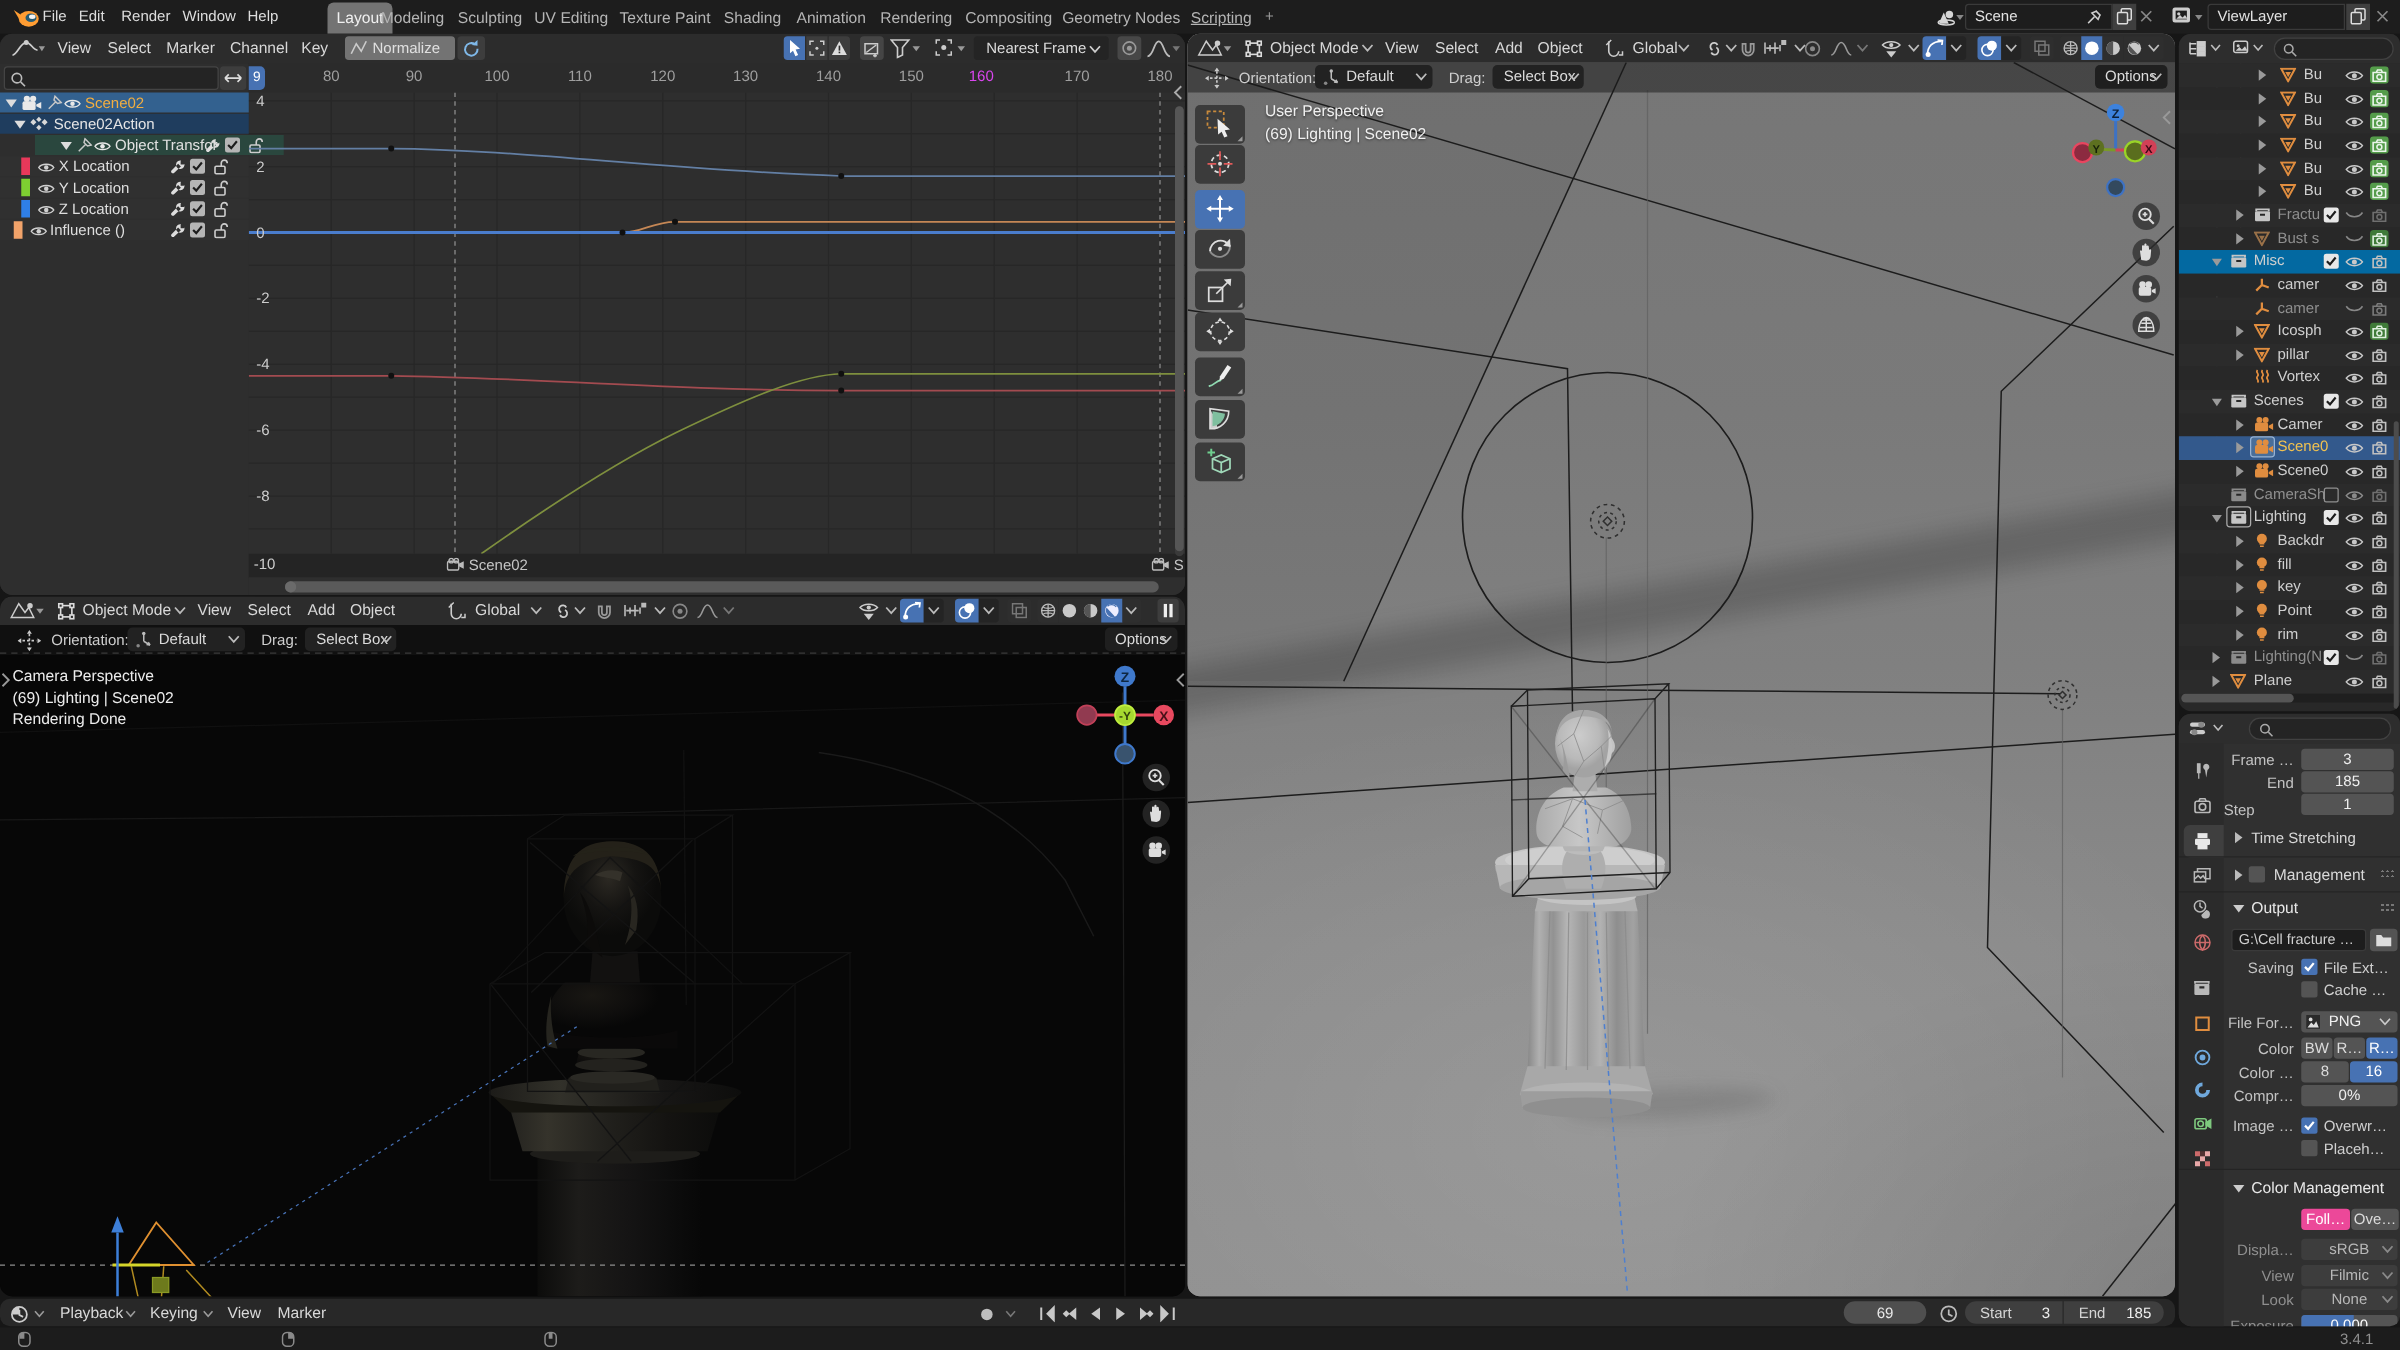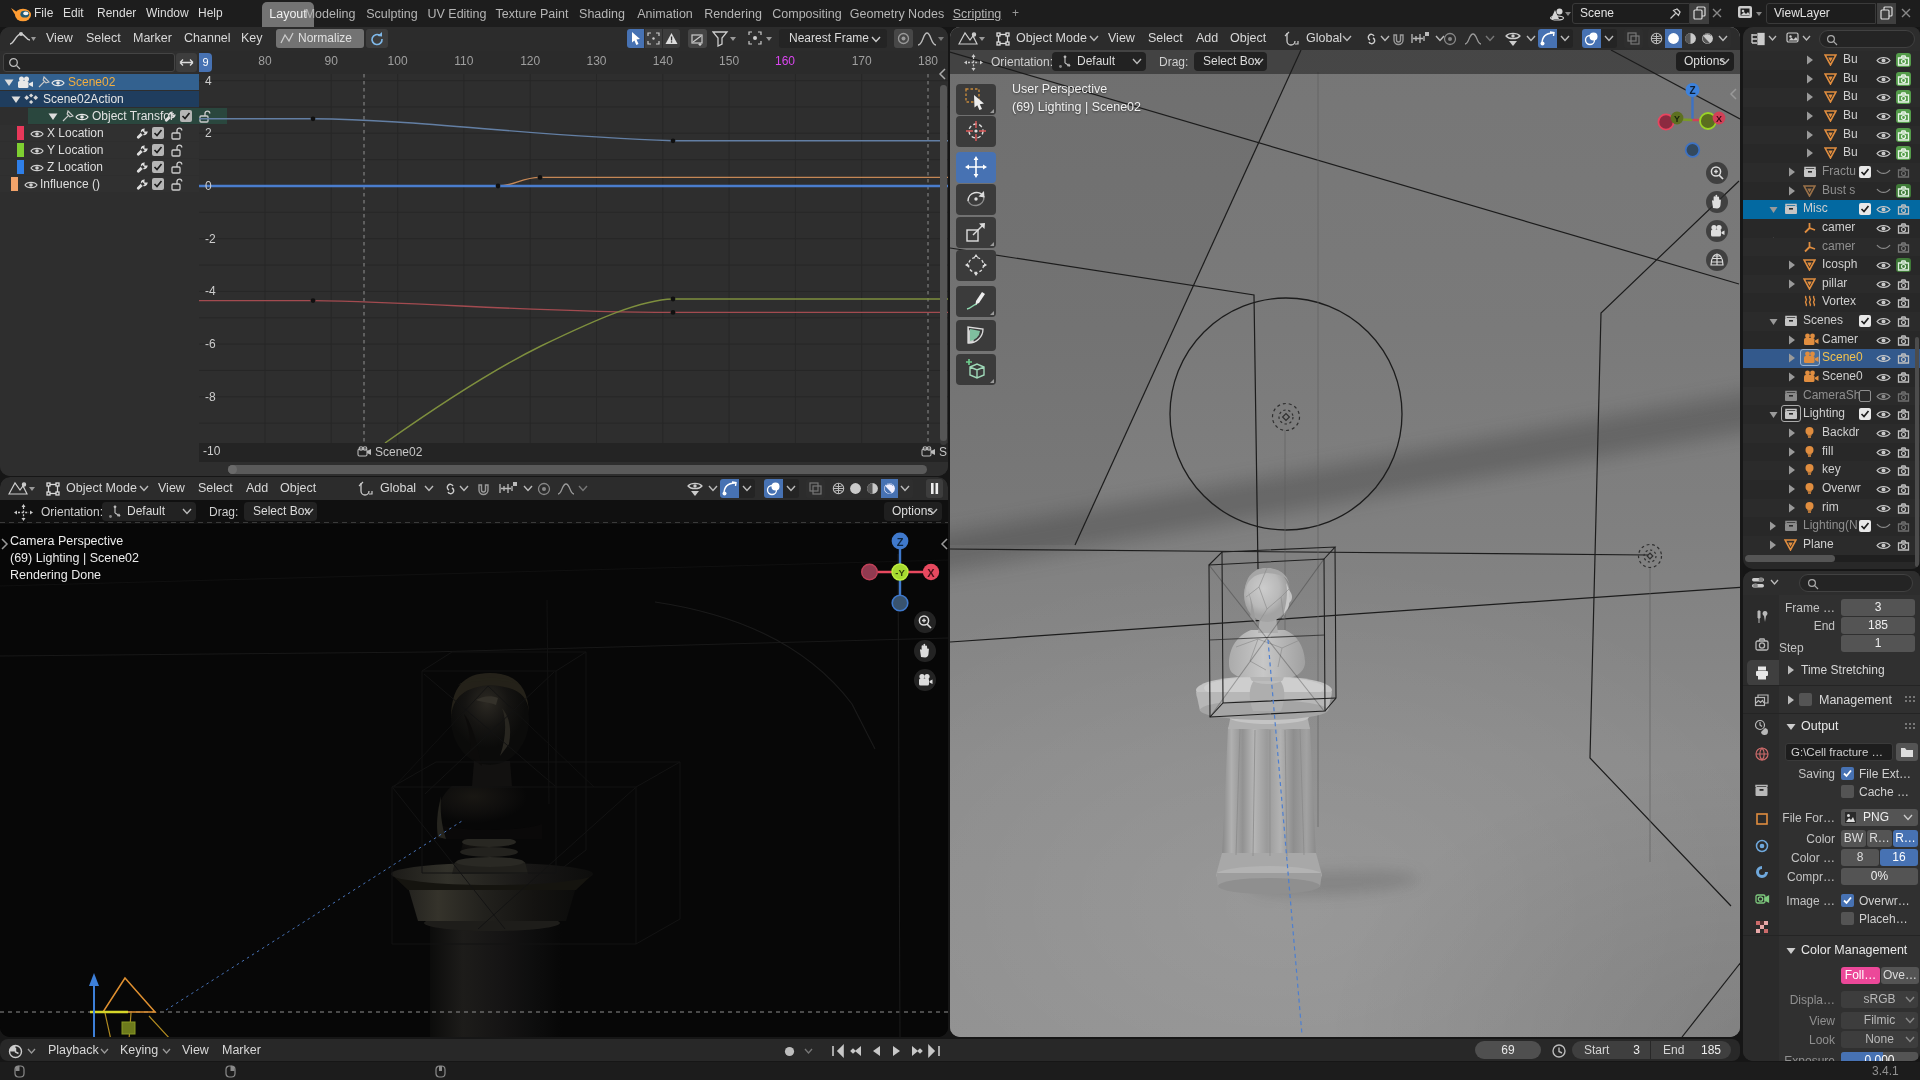--- a/index.html
+++ b/index.html
@@ -1567,21 +1567,21 @@
           </svg>
         </div>
         <div class="abs" style="left:0;top:428.95px;width:178px;height:18.65px;background:#282828;">
           <svg class="abs" style="left:45px;top:4px" width="8" height="10" viewBox="0 0 8 10">
             <path d="M1,0.5 L7,5 L1,9.5 Z" fill="#9a9a9a"></path>
           </svg>
           <svg class="abs" style="left:60px;top:2px" width="13" height="13" viewBox="0 0 13 13">
             <circle cx="6.5" cy="5" r="4" fill="#e08d3f"></circle>
             <path d="M4.5,9 L8.5,9 M5,11 L8,11" stroke="#e08d3f" stroke-width="1.3"></path>
           </svg>
-          <span class="abs" style="left:79px;top:1px;color:#cfcfcf;">Overwr</span>
+          <span class="abs" style="left:79px;top:1px;color:#cfcfcf;">Point</span>
           <svg class="abs" style="left:133px;top:4px" width="15" height="11" viewBox="0 0 15 11">
             <path d="M1,5.5 C4,1.5 11,1.5 14,5.5 C11,9.5 4,9.5 1,5.5 Z" fill="none" stroke="#c8c8c8" stroke-width="1.2"></path>
             <circle cx="7.5" cy="5.5" r="2" fill="#c8c8c8"></circle>
           </svg>
           <svg class="abs" style="left:153px;top:2px" width="15" height="14" viewBox="0 0 15 14">
             <path d="M2.5,5 L12.5,5 L12.5,12 L2.5,12 Z M5,5 L6,3 L9,3 L10,5" fill="none" stroke="#c0c0c0" stroke-width="1.3"></path>
             <circle cx="7.5" cy="8.5" r="2" fill="none" stroke="#c0c0c0" stroke-width="1.2"></circle>
           </svg>
         </div>
         <div class="abs" style="left:0;top:447.59999999999997px;width:178px;height:18.65px;background:#2b2b2b;">

